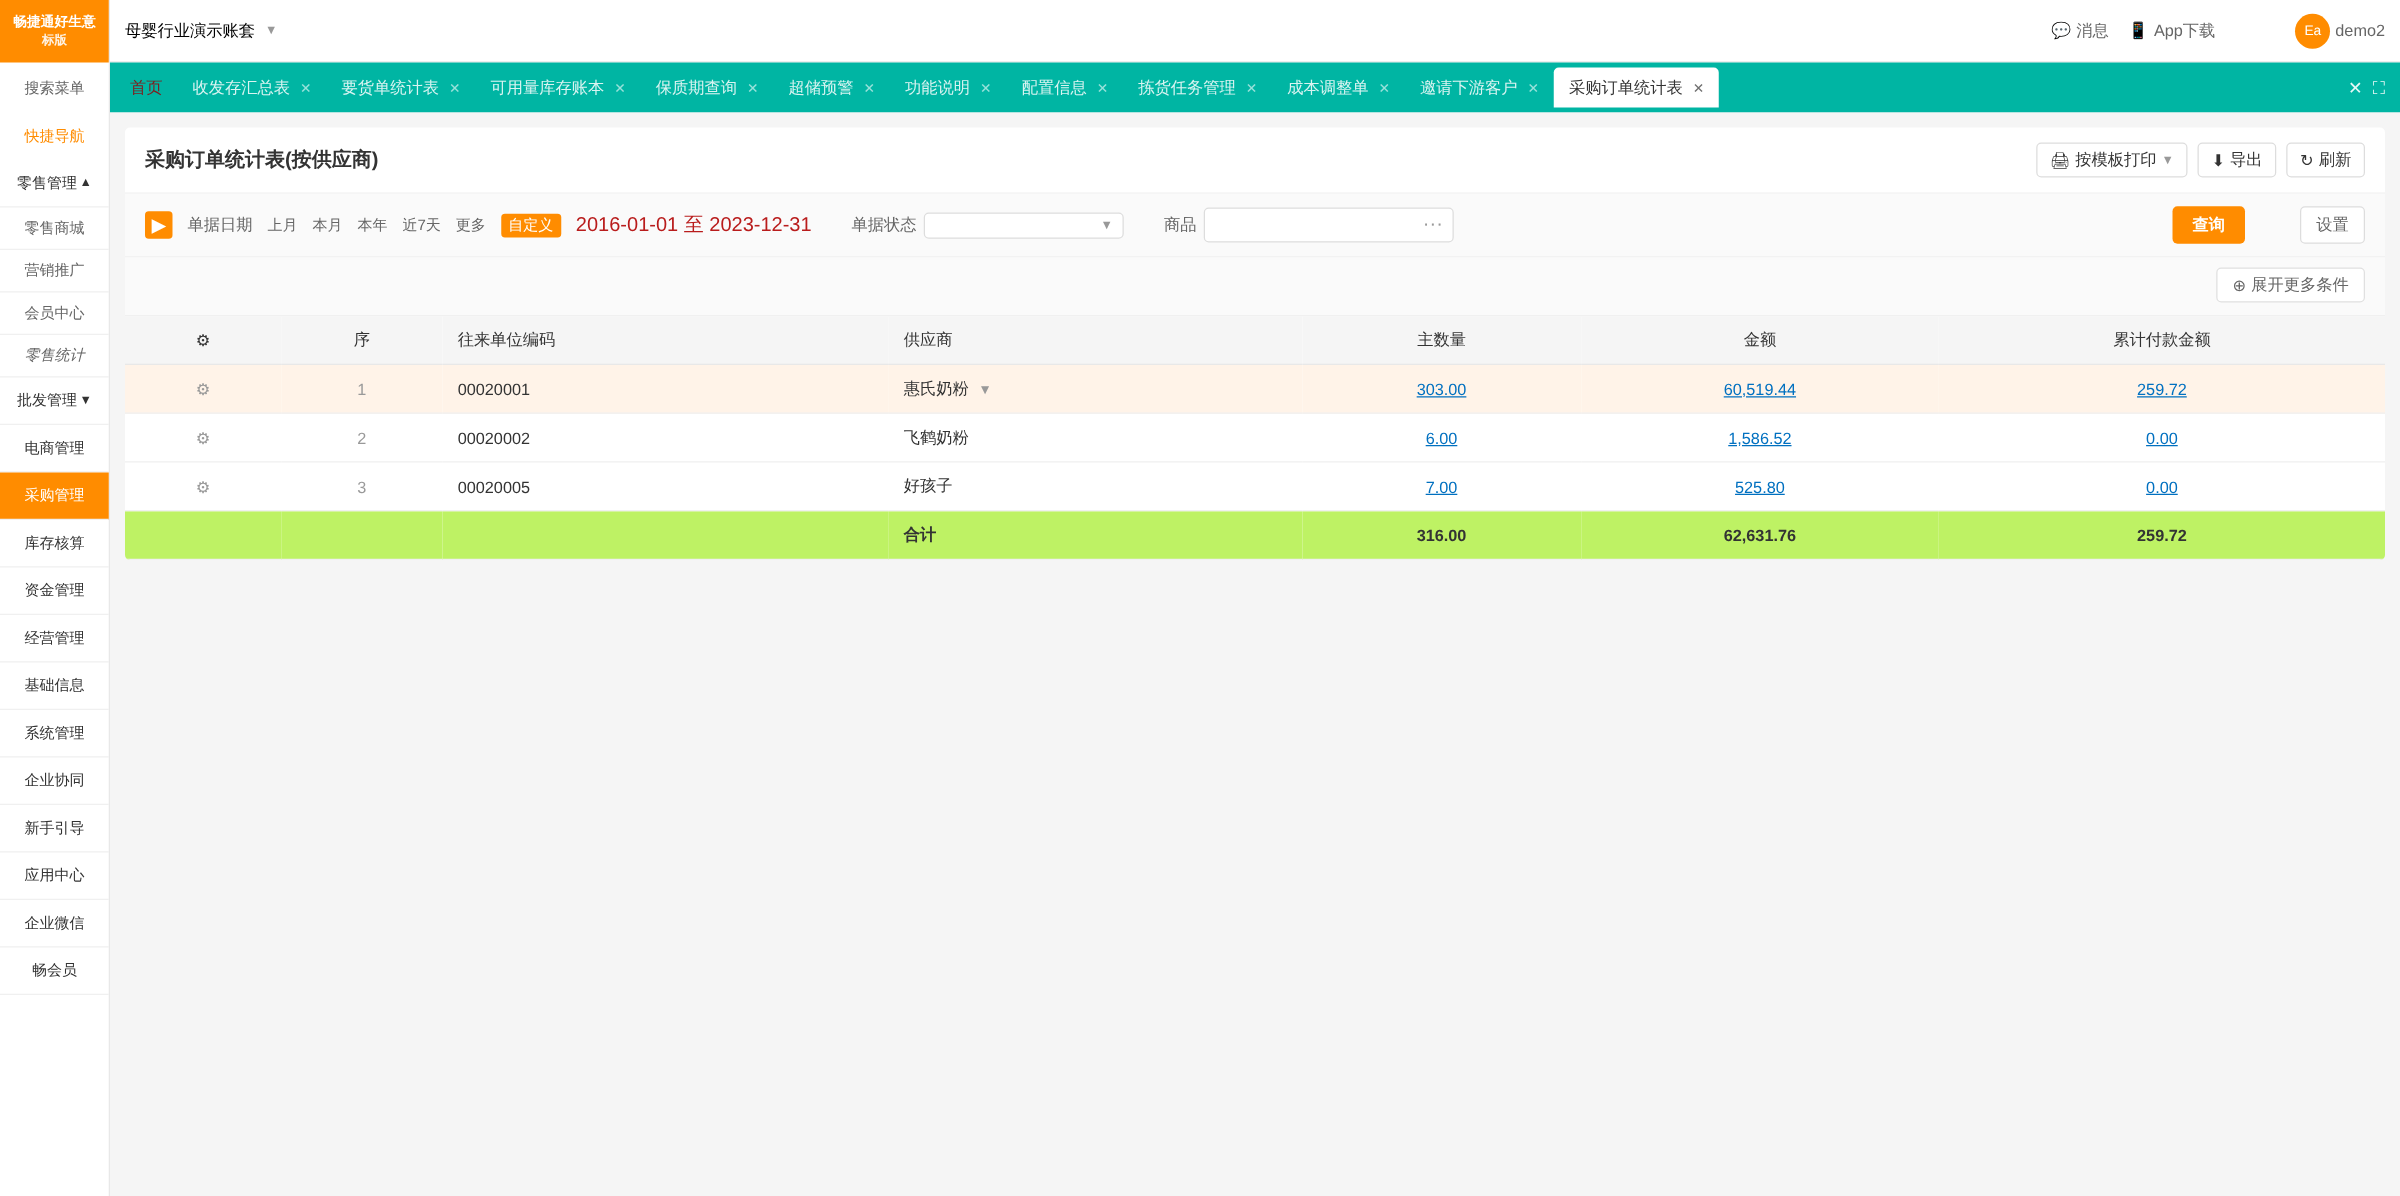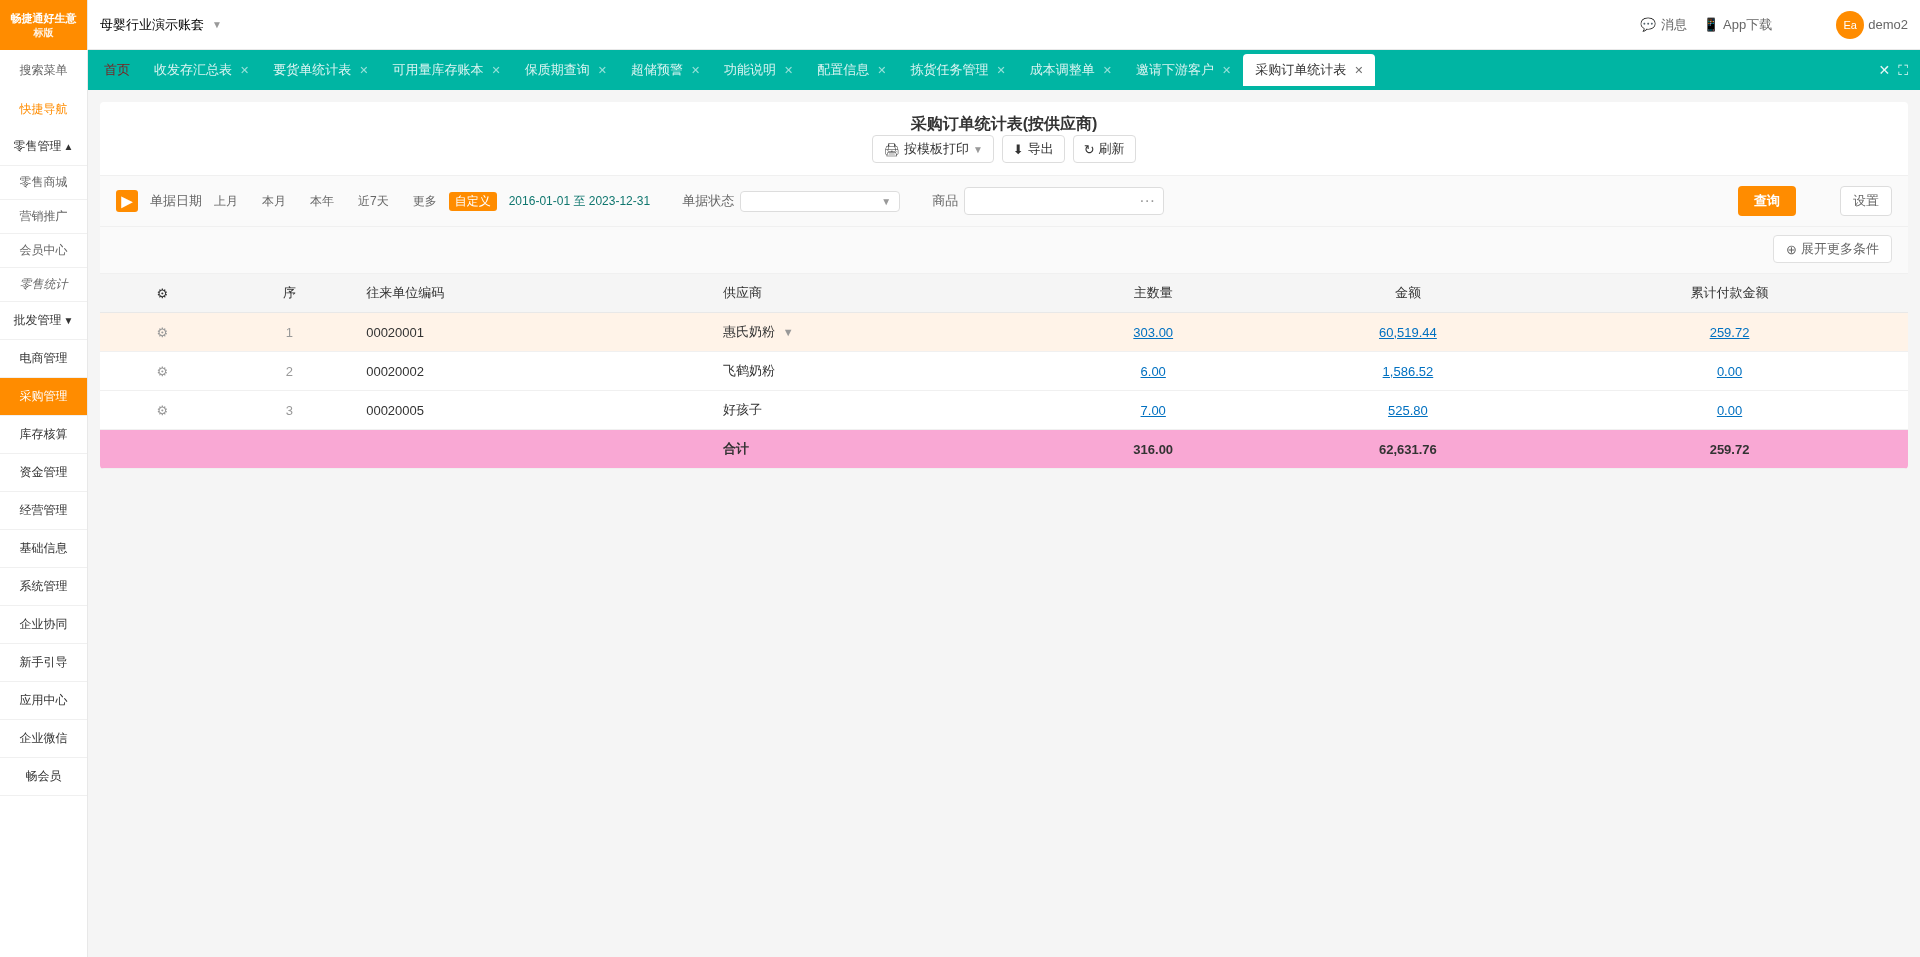--- a/index.html
+++ b/index.html
@@ -108,21 +108,20 @@
       overflow: hidden;
     }
 
     
     .page-header {
       display: flex;
       align-items: center;
       justify-content: space-between;
       padding: 12px 16px;
       border-bottom: 1px solid #f0f0f0;
-      flex-direction: column;
     }
     .page-title { font-size: 16px; font-weight: bold; color: #333; }
     .page-header-actions { display: flex; align-items: center; gap: 8px; }
     .btn-print { display: flex; align-items: center; gap: 4px; border: 1px solid #ddd; background: #fff; padding: 4px 10px; border-radius: 4px; cursor: pointer; font-size: 13px; color: #333; }
     .btn-export { display: flex; align-items: center; gap: 4px; border: 1px solid #ddd; background: #fff; padding: 4px 10px; border-radius: 4px; cursor: pointer; font-size: 13px; color: #333; }
     .btn-refresh { display: flex; align-items: center; gap: 4px; border: 1px solid #ddd; background: #fff; padding: 4px 10px; border-radius: 4px; cursor: pointer; font-size: 13px; color: #333; }
 
     
     .filter-area {
       padding: 10px 16px;
@@ -139,21 +138,21 @@
       border-radius: 3px;
       color: #fff;
       display: flex; align-items: center; justify-content: center;
       cursor: pointer;
       font-size: 14px;
       font-weight: bold;
       flex-shrink: 0;
     }
     .filter-group { display: flex; align-items: center; gap: 6px; font-size: 13px; }
     .filter-label { color: #666; white-space: nowrap; }
-    .date-shortcuts { display: flex; gap: 12px; }
+    .date-shortcuts { display: flex; gap: 0; }
     .date-shortcut {
       padding: 2px 6px;
       font-size: 12px;
       color: #666;
       cursor: pointer;
       border-radius: 3px;
     }
     .date-custom-badge {
       background: #ff8c00;
       color: #fff;
@@ -251,21 +250,21 @@
       color: #333;
       border-bottom: 1px solid #f0f0f0;
     }
     td.num { color: #0070c0; text-decoration: underline; cursor: pointer; text-align: center; }
     tbody tr.row-highlighted { background: #fff3e8; }
     .row-num { color: #999; text-align: center; }
     .settings-icon { color: #999; cursor: pointer; text-align: center; }
 
     
     .table-footer tr {
-      background: #f9a8d4;
+      background: #bef264;
     }
     .table-footer td {
       font-weight: bold;
       padding: 10px 12px;
       border-top: 1px solid #e8e8e8;
     }
 
     .chevron-down { font-size: 10px; color: #999; }
     .dots-more { color: #999; font-size: 16px; cursor: pointer; margin-left: 4px; }
   </style>
@@ -417,21 +416,21 @@
           <span class="filter-label">单据日期</span>
           <div class="date-shortcuts">
             <span class="date-shortcut">上月</span>
             <span class="date-shortcut">本月</span>
             <span class="date-shortcut">本年</span>
             <span class="date-shortcut">近7天</span>
             <span class="date-shortcut">更多</span>
           </div>
           <span class="date-custom-badge">自定义</span>
         </div>
-        <div class="date-range" style="font-size:12px;color:#0f766e;text-align:right;">2016-01-01 至 2023-12-31</div>
+        <div class="date-range" style="font-size:16px;color:#b91c1c;text-align:right;">2016-01-01 至 2023-12-31</div>
 
         <div class="filter-group" style="margin-left:20px;">
           <span class="filter-label">单据状态</span>
           <div class="filter-select">
             <span style="flex:1;"></span>
             <span class="chevron-down">▼</span>
           </div>
         </div>
 
         <div class="filter-group" style="margin-left:20px;">

